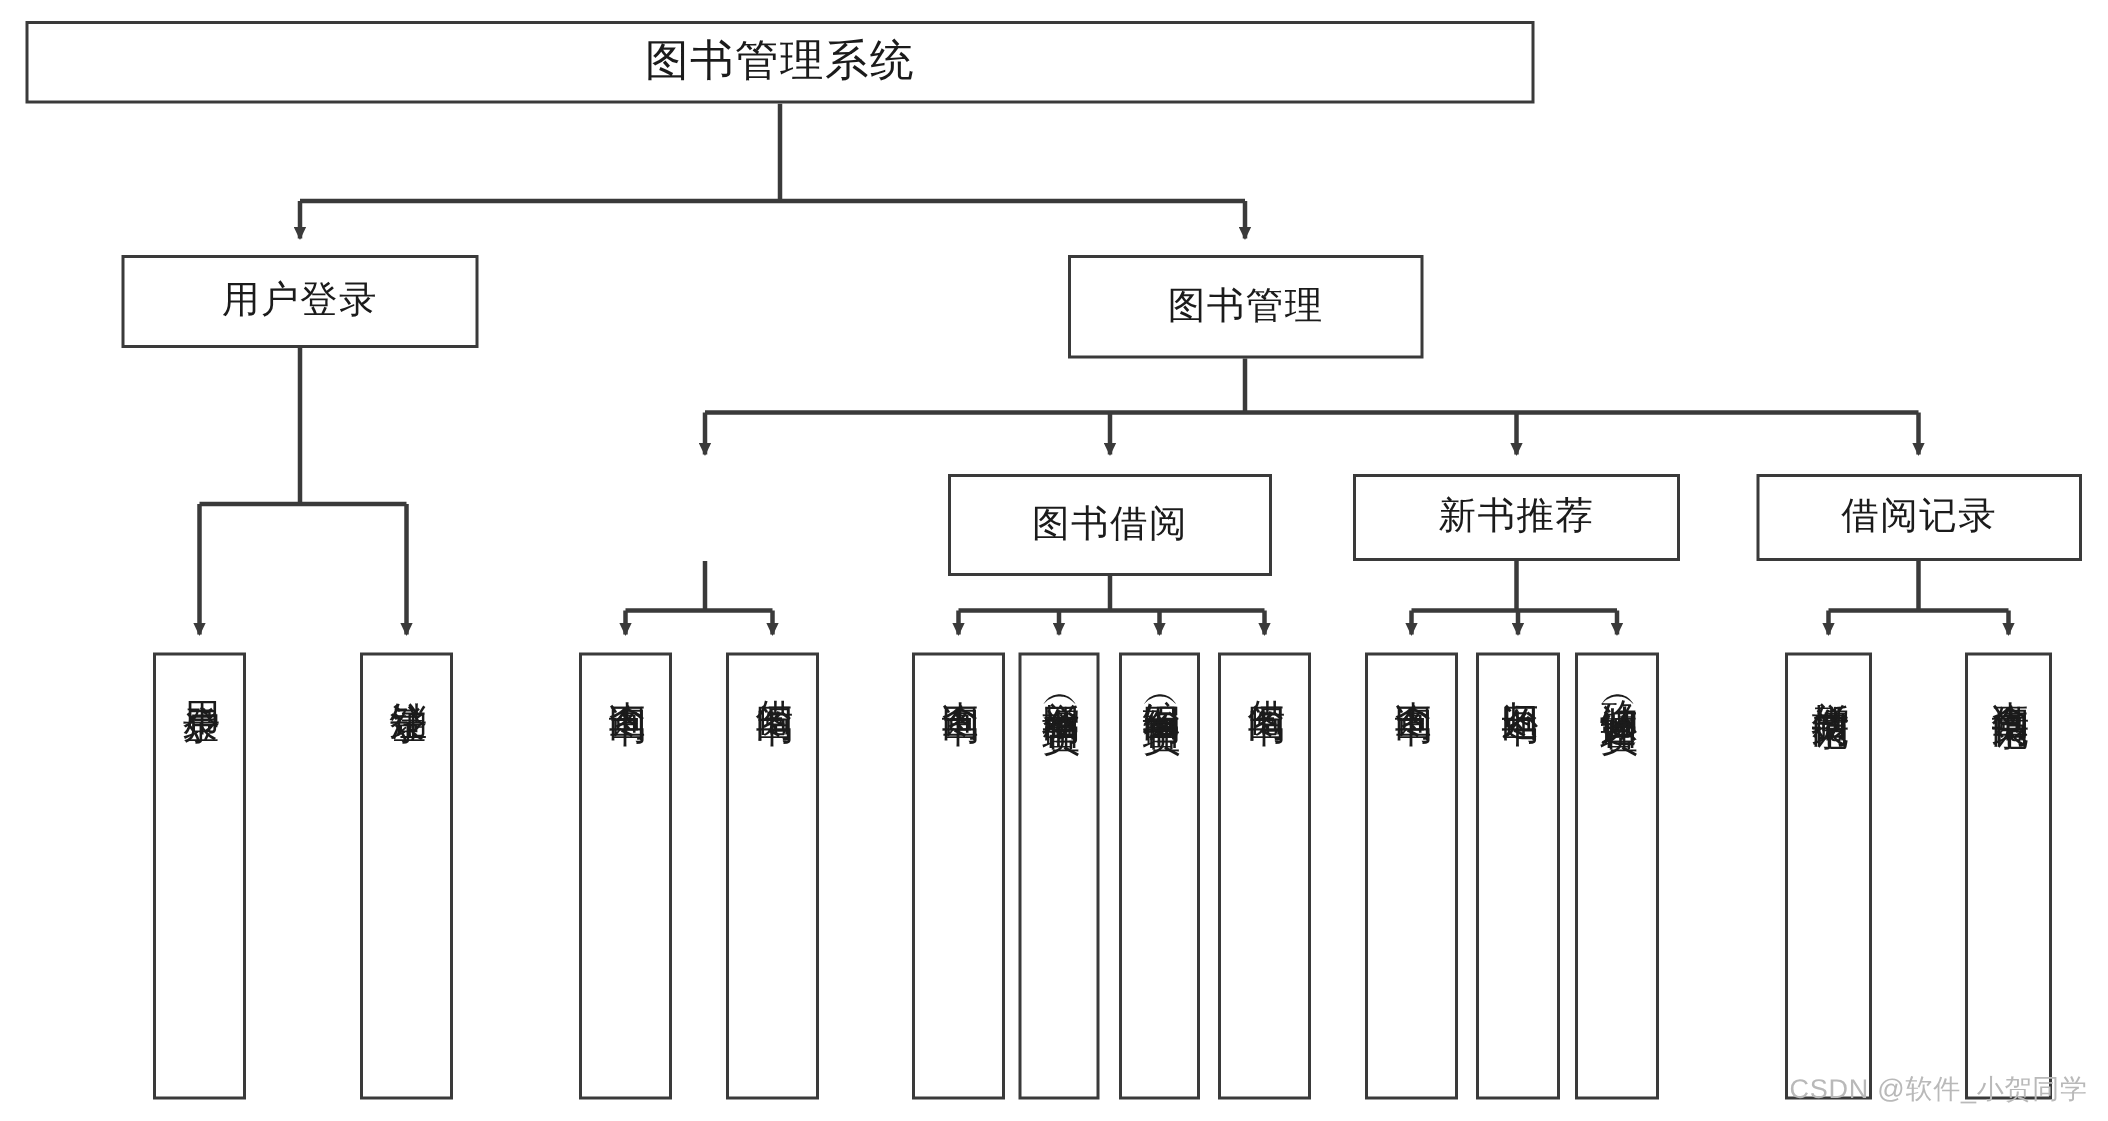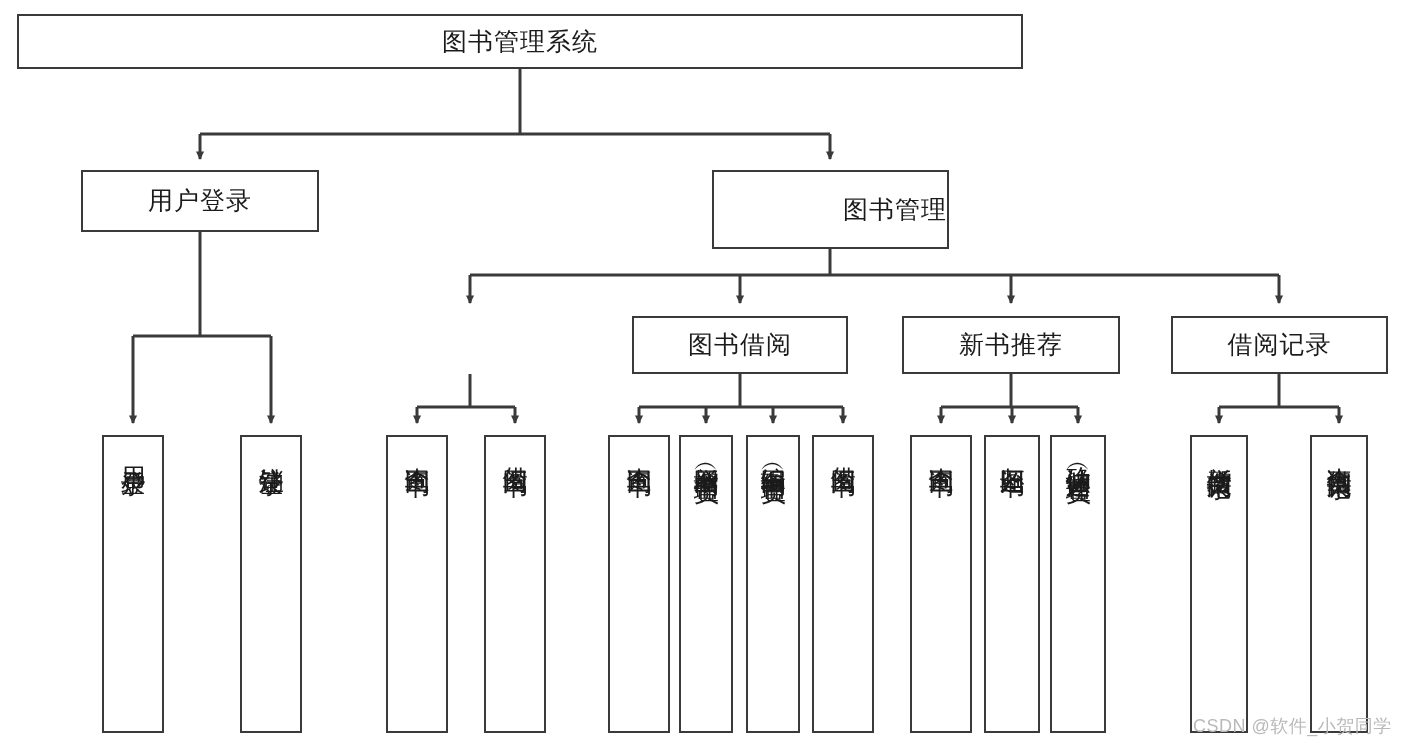--- a/index.html
+++ b/index.html
@@ -34,21 +34,21 @@
     align-items: center;
     justify-content: center;
     color: #1b1b1b;
   }
   .node.horizontal {
     font-size: 25px;
     letter-spacing: 1px;
     line-height: 1.1;
   }
   .node.root {
-    font-size: 25px;
+    font-size: 29px;
   }
   .node.vertical {
     align-items: flex-start;
     justify-content: center;
     padding-top: 10px;
   }
   .vtext {
     writing-mode: vertical-rl;
     text-orientation: upright;
     -webkit-writing-mode: vertical-rl;
@@ -121,25 +121,25 @@
     </g>
   </svg>
 
   <div class="node root horizontal" style="left:17px; top:14px; width:1006px; height:55px;">
     <span>图书管理系统</span>
   </div>
 
   <div class="node horizontal" style="left:81px; top:170px; width:238px; height:62px;">
     <span>用户登录</span>
   </div>
-  <div class="node horizontal" style="left:712px; top:170px; width:237px; height:79px;justify-content:flex-end;">
+  <div class="node horizontal" style="left:712px; top:170px; width:237px; height:69px;">
     <span>图书管理</span>
   </div>
 
-  <div class="node horizontal" style="left:632px; top:316px; width:216px; height:58px;">
+  <div class="node horizontal" style="left:632px; top:316px; width:216px; height:68px;">
     <span>图书借阅</span>
   </div>
   <div class="node horizontal" style="left:902px; top:316px; width:218px; height:58px;">
     <span>新书推荐</span>
   </div>
   <div class="node horizontal" style="left:1171px; top:316px; width:217px; height:58px;">
     <span>借阅记录</span>
   </div>
 
   <div class="node vertical" style="left:102px; top:435px; width:62px; height:298px;">

